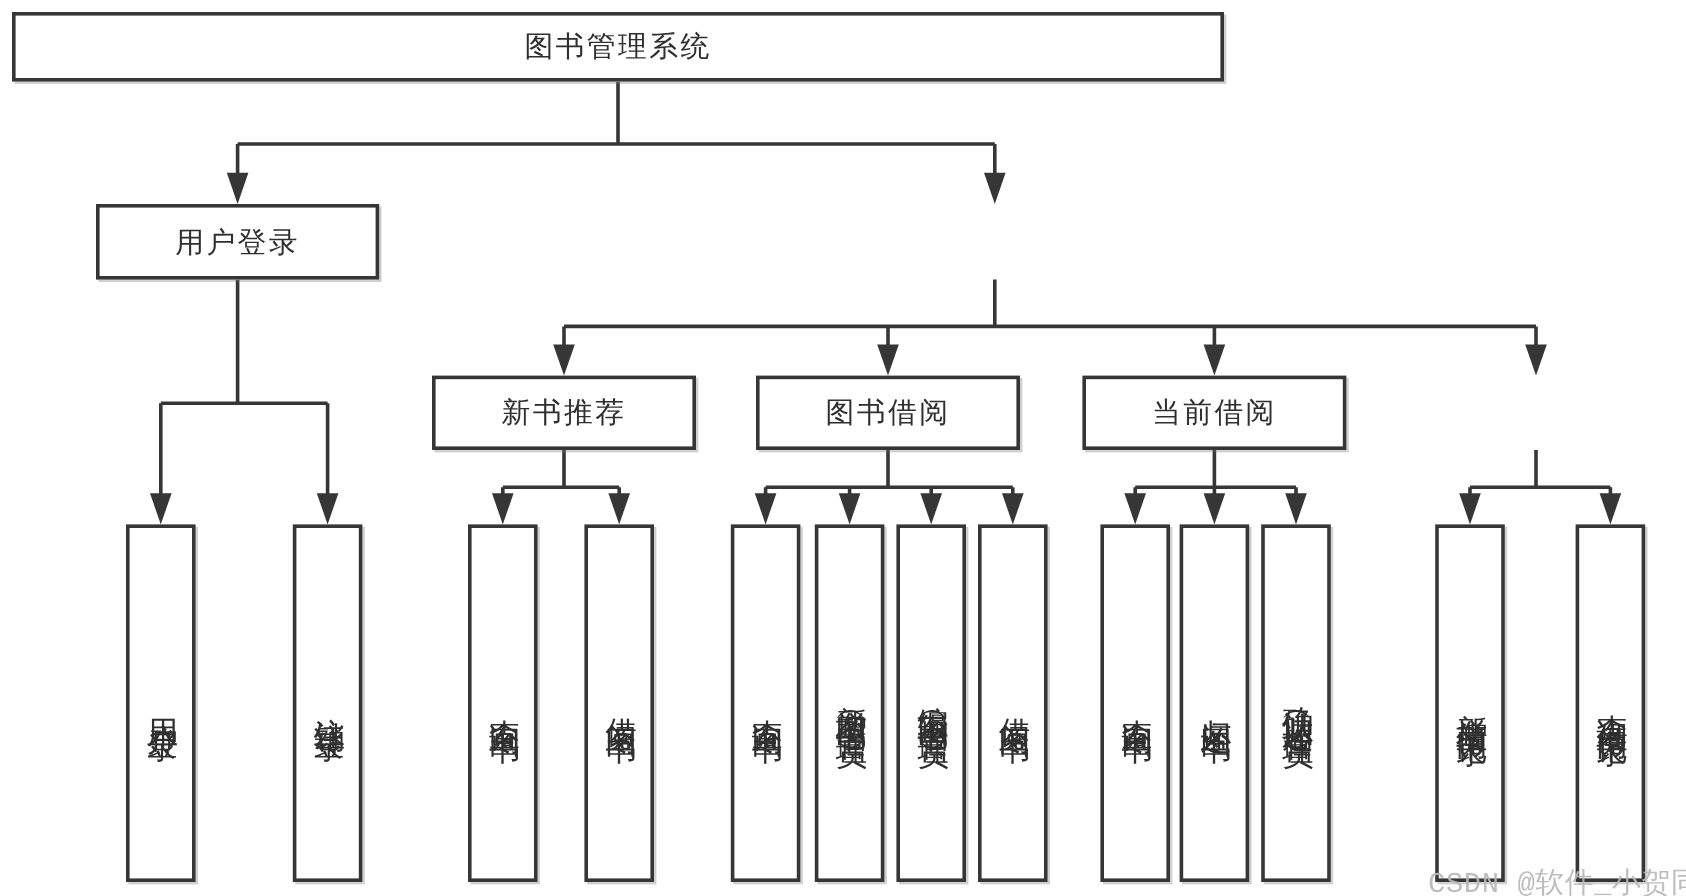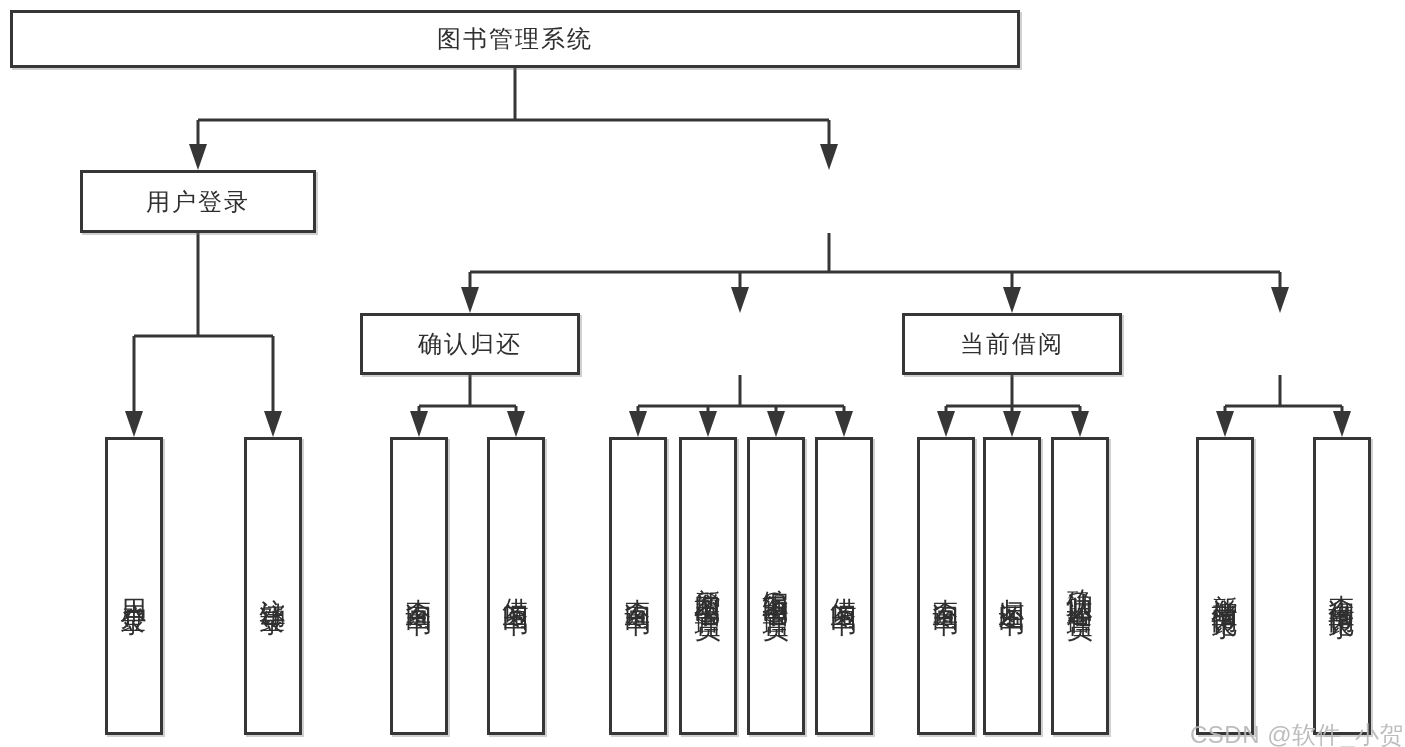--- a/index.html
+++ b/index.html
@@ -7,21 +7,21 @@
     --text:#2f2f2f;
     --wm:#b8b8b8;
     --bg:#ffffff;
   }
   html,body{margin:0;padding:0;background:var(--bg);}
   #canvas{
     position:relative;
     width:1405px;height:747px;
     background:var(--bg);
     overflow:hidden;
-    font-family:Liberation Sans, sans-serif;
+    font-family:Liberation Mono, monospace;
     color:var(--text);
   }
   #connectors{position:absolute;left:0;top:0;z-index:0;}
   .node{
     position:absolute;
     box-sizing:border-box;
     background:#fff;
     border:3px solid var(--line);
     box-shadow:2px 2px 0 rgba(120,120,120,.35);
     display:flex;align-items:center;justify-content:center;
@@ -93,21 +93,22 @@
       <polygon points="1071,411 1089,411 1080,437"></polygon>
       <polygon points="1216,411 1234,411 1225,437"></polygon>
       <polygon points="1333,411 1351,411 1342,437"></polygon>
     </g>
   </svg>
 
   <div class="node h-node" style="left:10px;top:10px;width:1010px;height:58px">图书管理系统</div>
 
   <div class="node h-node" style="left:80px;top:170px;width:236px;height:63px">用户登录</div>
 
-  <div class="node h-node" style="left:360px;top:313px;width:220px;height:62px">确认归还</div>
+  <div class="node h-node" style="left:360px;top:313px;width:220px;height:62px">新书推荐</div>
+  <div class="node h-node" style="left:630px;top:313px;width:220px;height:62px">图书借阅</div>
   <div class="node h-node" style="left:902px;top:313px;width:220px;height:62px">当前借阅</div>
 
   <div class="node v-node" style="left:105px;top:437px;width:58px;height:298px">用户登录</div>
   <div class="node v-node" style="left:244px;top:437px;width:58px;height:298px">注销登录</div>
 
   <div class="node v-node" style="left:390px;top:437px;width:58px;height:298px">查询图书</div>
   <div class="node v-node" style="left:487px;top:437px;width:58px;height:298px">借阅图书</div>
 
   <div class="node v-node" style="left:609px;top:437px;width:58px;height:298px">查询图书</div>
   <div class="node v-node" style="left:679px;top:437px;width:58px;height:298px">新增图书（管理员）</div>

